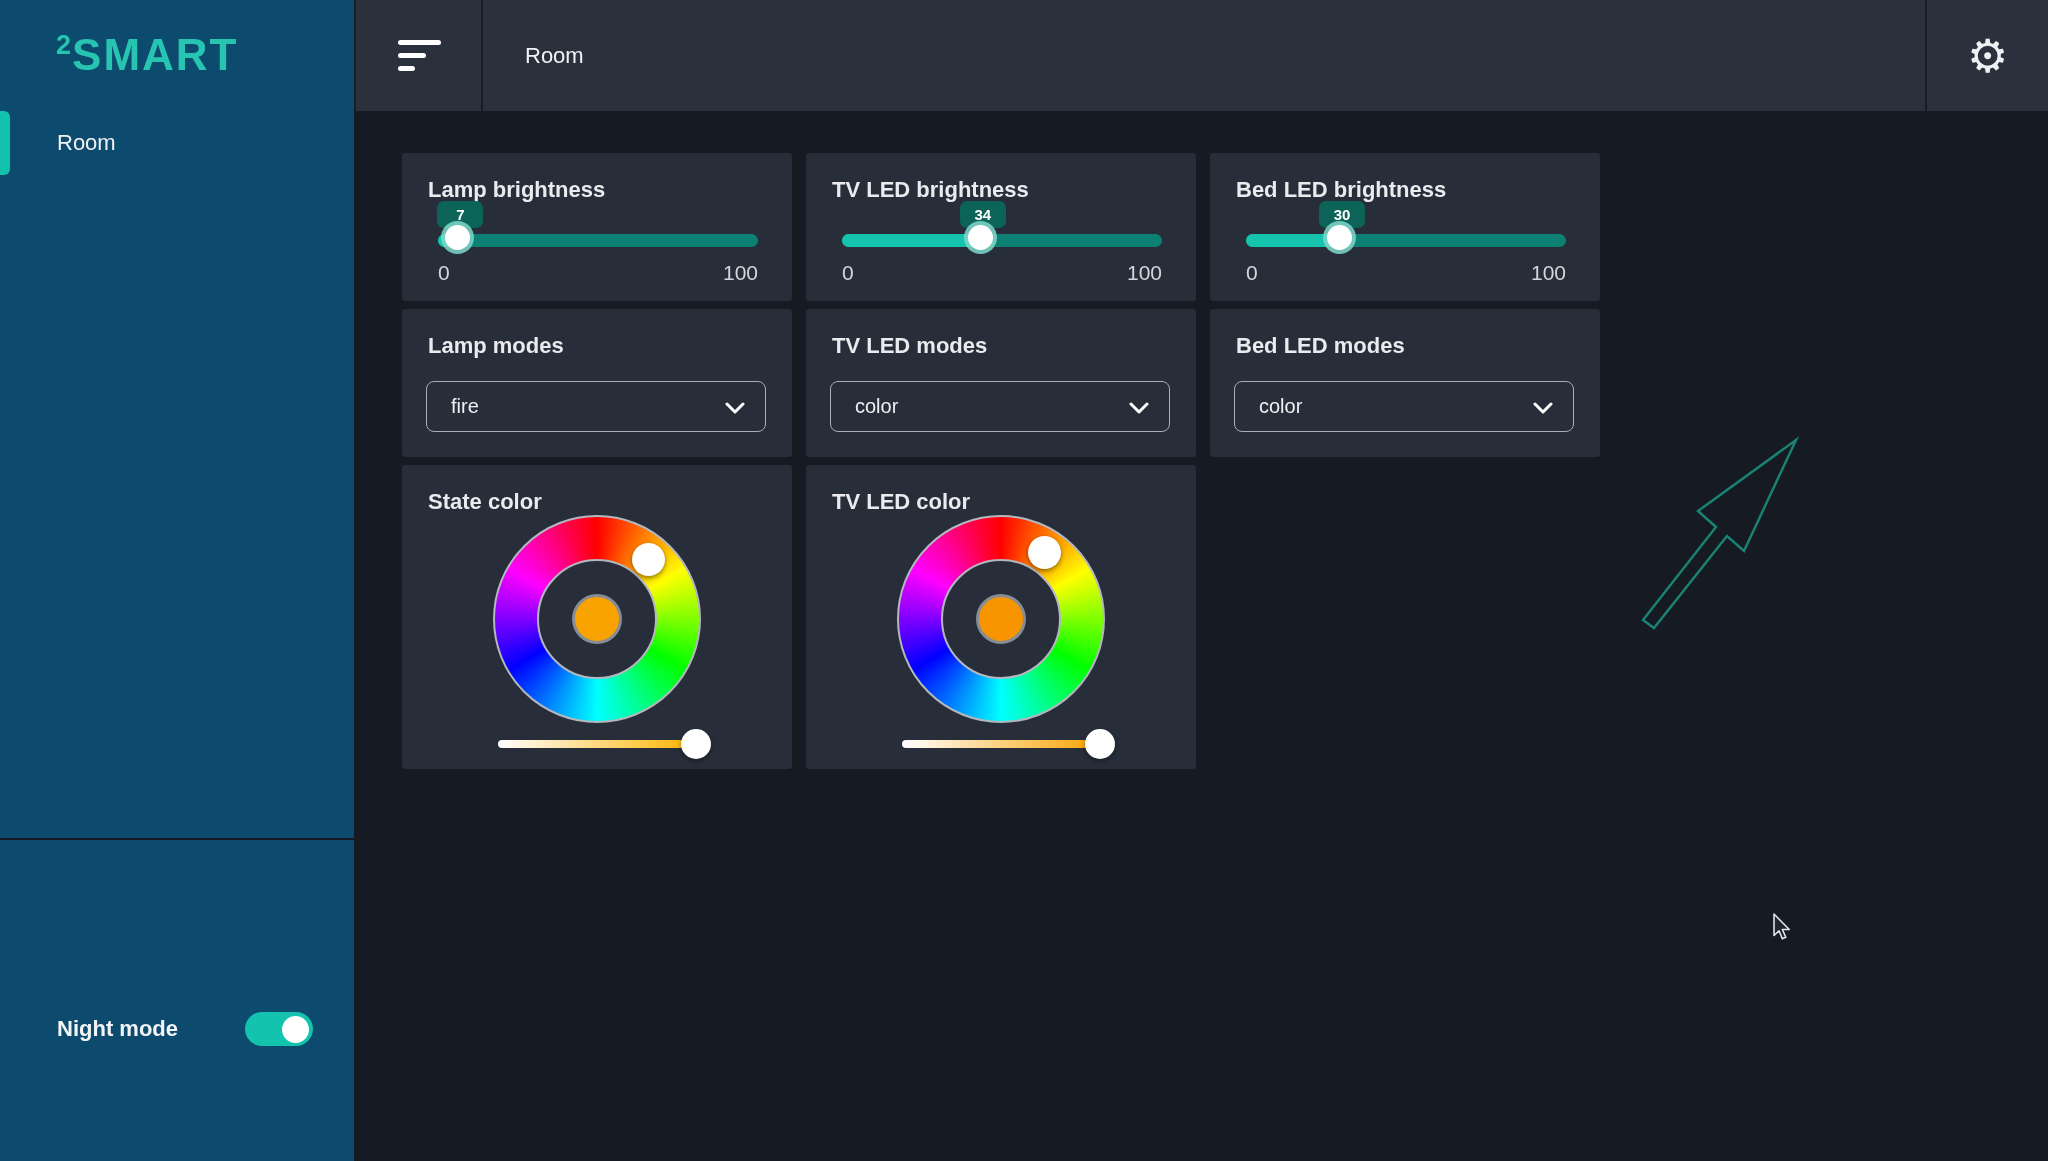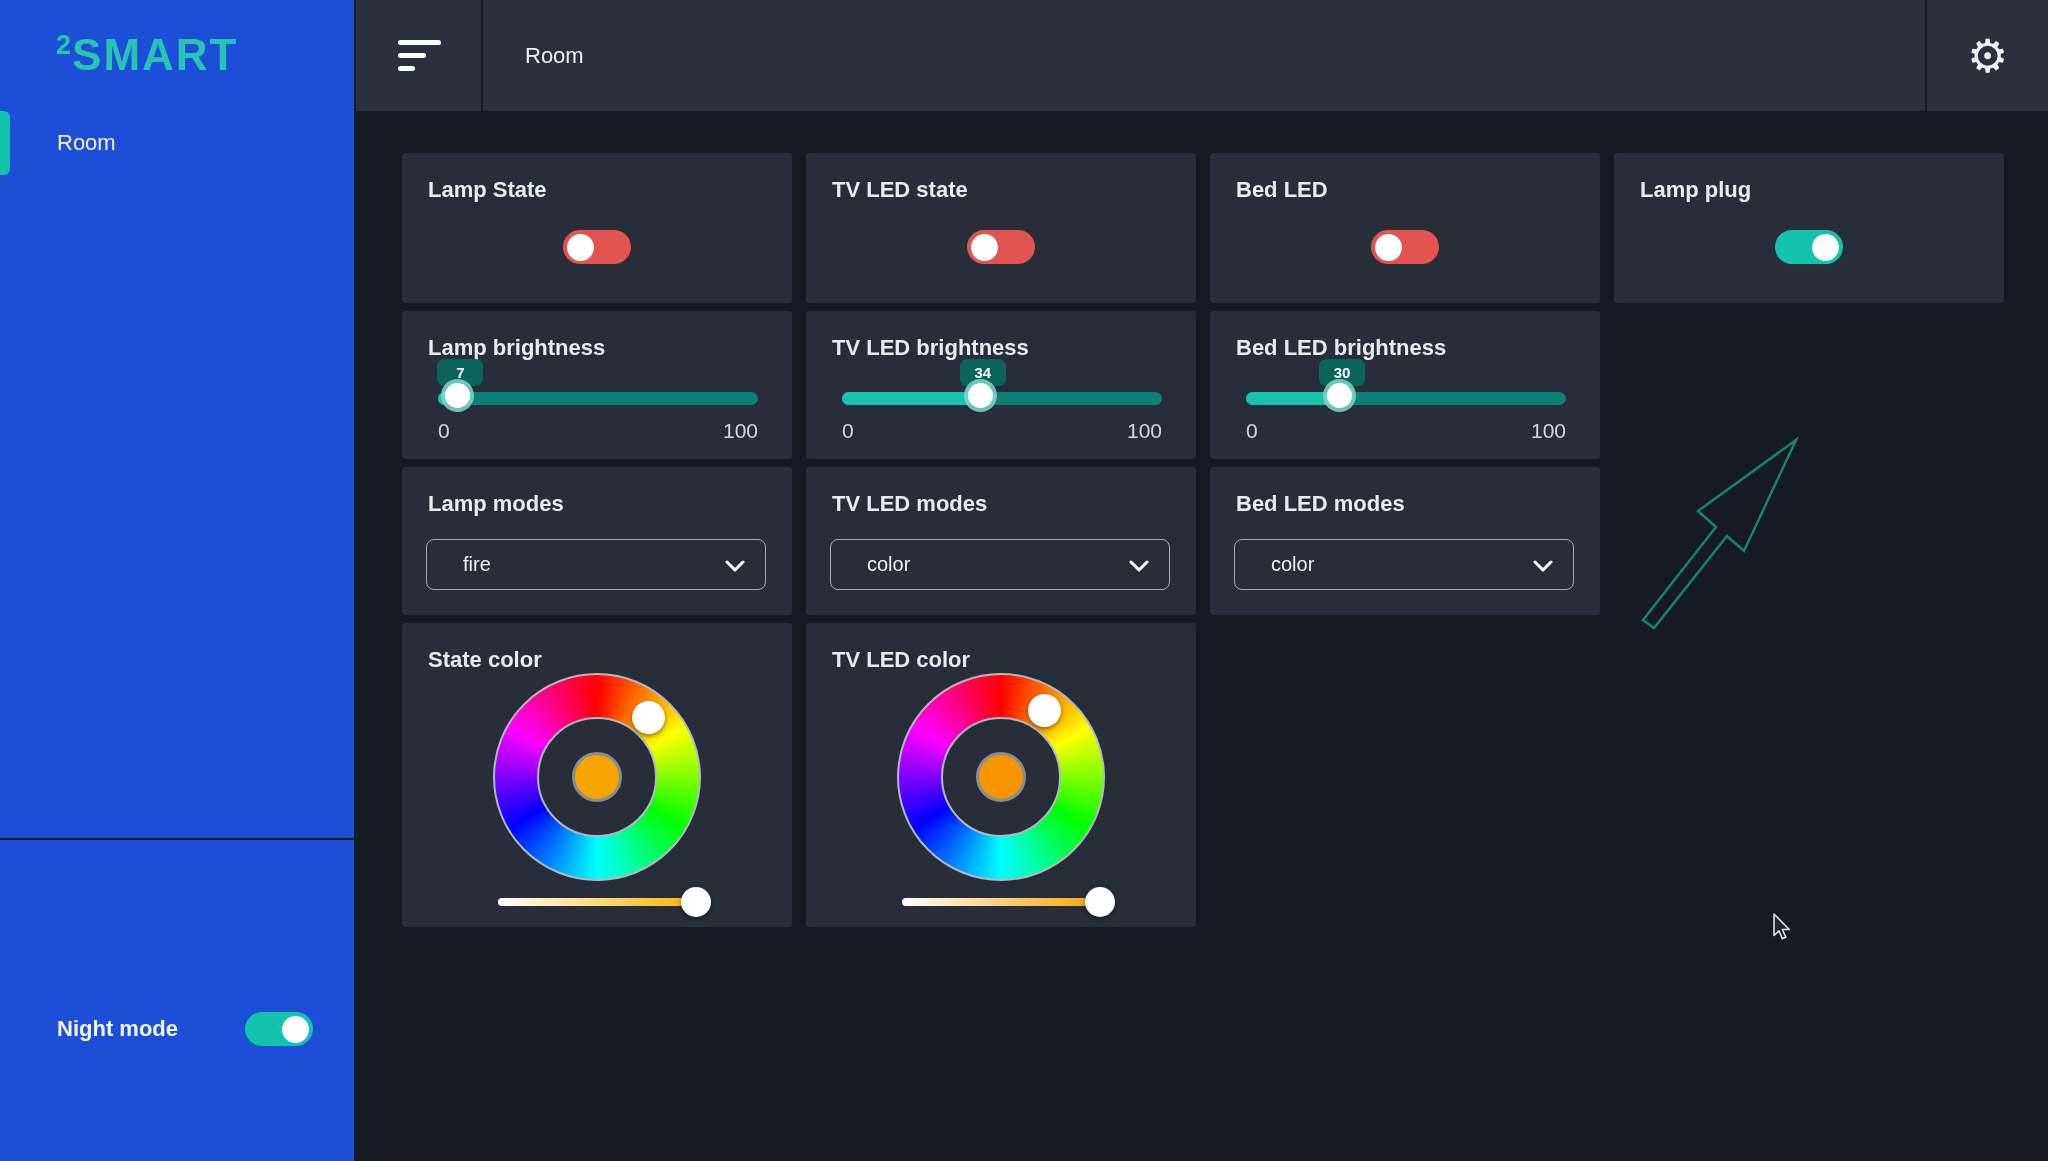--- a/index.html
+++ b/index.html
@@ -30,21 +30,21 @@
   }
   .gear-cell {
     width:123px; border-left:2px solid #171c26;
     display:flex; align-items:center; justify-content:center; cursor:pointer;
   }
   .gear-glyph { font-family:"DejaVu Sans", sans-serif; font-size:46px; color:#eef1f4; line-height:1; }
 
   
   .sidebar {
     position:absolute; left:0; top:0; width:354px; height:1161px;
-    background:#1d4ed8; z-index:5;
+    background:#0c4a6e; z-index:5;
   }
   .logo { position:absolute; left:56px; top:30px; color:#27c5b1; font-weight:800;
           font-size:44px; letter-spacing:2px; white-space:nowrap; }
   .logo .sup { font-size:27px; vertical-align:16px; letter-spacing:1px; }
   .nav-item { position:absolute; left:0; top:111px; width:100%; height:64px;
               display:flex; align-items:center; cursor:pointer; }
   .nav-indicator { position:absolute; left:0; top:0; width:10px; height:64px;
                    background:#13c2ad; border-radius:0 6px 6px 0; }
   .nav-label { padding-left:57px; font-size:22px; font-weight:500; color:#eff1f4; }
   .side-divider { position:absolute; left:0; top:838px; width:100%; height:2px; background:#141924; }
@@ -88,21 +88,21 @@
   .slider-fill { height:100%; border-radius:7px; background:#16c3ad; }
   .slider-thumb { position:absolute; top:-9px; width:25px; height:25px; border-radius:50%;
                   background:#ffffff; box-shadow:0 0 0 4px rgba(128,216,203,.85); cursor:grab; }
   .slider-min { position:absolute; left:0; top:108px; font-size:21px; color:#d2d6db; }
   .slider-max { position:absolute; right:0; top:108px; font-size:21px; color:#d2d6db; }
 
   
   .mode-select {
     position:absolute; left:24px; top:72px; width:340px; height:51px;
     border:1.5px solid #a7adb5; border-radius:8px; background:transparent;
-    display:flex; align-items:center; padding-left:36px; cursor:pointer;
+    display:flex; align-items:center; padding-left:24px; cursor:pointer;
   }
   .mode-value { font-size:20px; color:#eef0f2; }
   .mode-chevron { position:absolute; right:20px; top:20px; }
 
   
   .wheel-wrap { position:absolute; left:50%; transform:translateX(-50%); top:50px;
                 width:208px; height:208px; }
   .wheel {
     position:absolute; inset:0; border-radius:50%;
     background:conic-gradient(#ff0000, #ffff00 60deg, #00ff00 120deg, #00ffff 180deg,
@@ -152,46 +152,20 @@
   <div class="night-row">
     <span class="night-label">Night mode</span>
     <div class="switch on">
       <span class="knob"></span>
     </div>
   </div>
 </div>
 
 <div class="grid">
 
-  <div class="row r1">
-    <div class="card">
-      <div class="card-title">Lamp State</div>
-      <div class="switch card-switch off">
-          <span class="knob"></span>
-        </div>
-    </div>
-    <div class="card">
-      <div class="card-title">TV LED state</div>
-      <div class="switch card-switch off">
-          <span class="knob"></span>
-        </div>
-    </div>
-    <div class="card">
-      <div class="card-title">Bed LED</div>
-      <div class="switch card-switch off">
-          <span class="knob"></span>
-        </div>
-    </div>
-    <div class="card">
-      <div class="card-title">Lamp plug</div>
-      <div class="switch card-switch on">
-          <span class="knob"></span>
-        </div>
-    </div>
-  </div>
 
   <div class="row r2">
     <div class="card">
       <div class="card-title">Lamp brightness</div>
       <div class="slider-zone">
         <div class="slider-badge" style="left: calc(7% - 23px);">7</div>
         <div class="slider-track">
           <div class="slider-fill" style="width: 7%;"></div>
           <div class="slider-thumb" style="left: calc(7% - 15px);"></div>
         </div>

